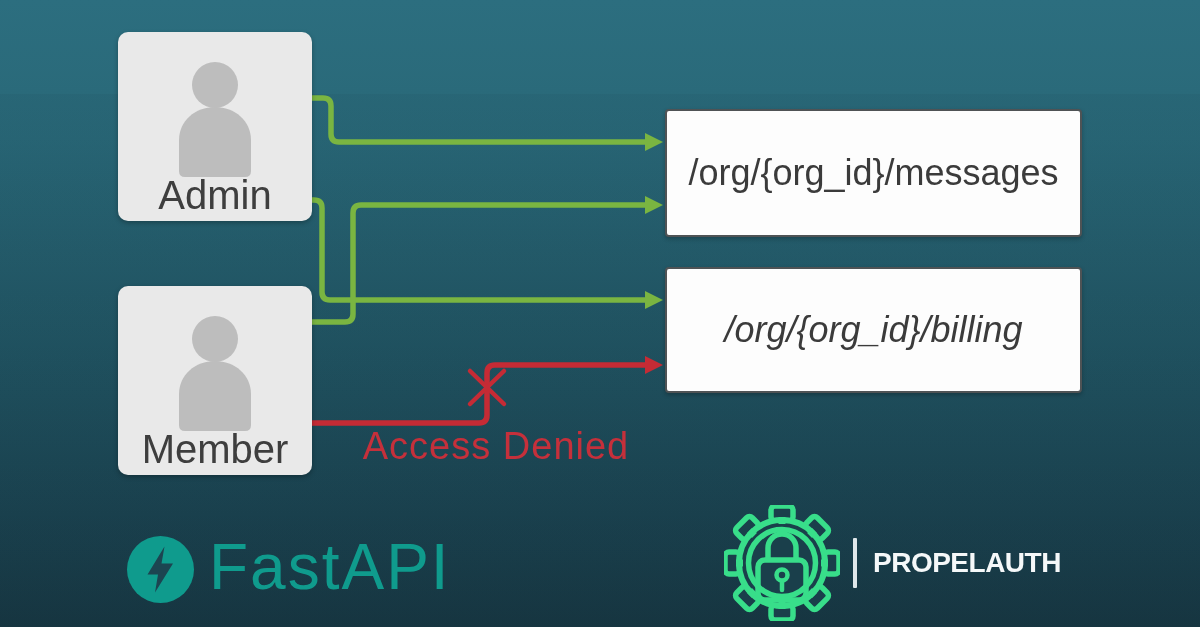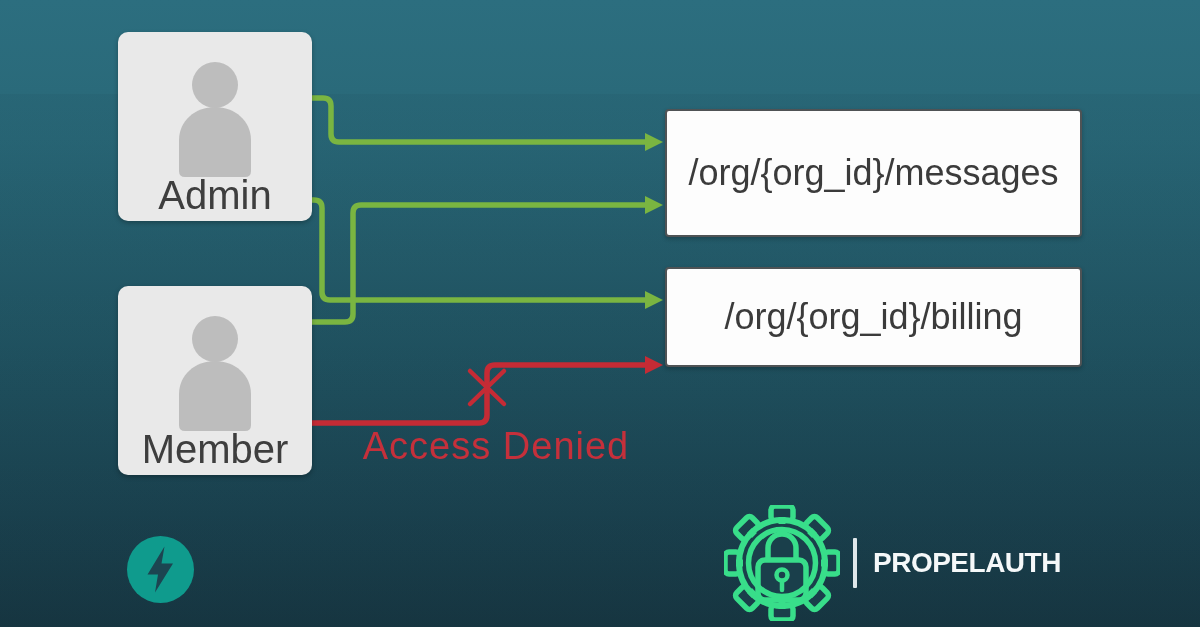--- a/index.html
+++ b/index.html
@@ -27,21 +27,21 @@
   }
 
   
   .endpoint{
     position:absolute;left:665px;width:417px;
     background:#fdfdfd;border:2px solid #4f5355;border-radius:4px;
     box-sizing:border-box;display:flex;align-items:center;justify-content:center;
     font-size:36px;color:#3b3b3b;box-shadow:0 2px 4px rgba(0,0,0,.25);
   }
   .endpoint.messages{top:109px;height:128px;}
-  .endpoint.billing{top:267px;height:100px;}
+  .endpoint.billing{top:267px;height:126px;font-style:italic;}
 
   .denied-label{
     position:absolute;left:346px;top:427px;width:300px;text-align:center;
     font-size:38px;letter-spacing:1px;color:#c5303b;line-height:1;
   }
 
   
   .fastapi-logo{
     position:absolute;left:126px;top:534px;height:70px;
     display:flex;align-items:center;gap:14px;
@@ -108,20 +108,21 @@
     <span>/org/{org_id}/billing</span>
   </div>
 
   <div class="denied-label">Access Denied</div>
 
   <div class="fastapi-logo">
     <svg width="69" height="69" viewBox="0 0 69 69">
       <circle cx="34.5" cy="34.5" r="33.5" fill="#0f9b8d"></circle>
       <path d="M38.5,11.5 L21.5,39.5 L32,39.5 L29,57.5 L47,28.5 L35.5,28.5 Z" fill="#1c4551"></path>
     </svg>
+    <span class="fastapi-word">FastAPI</span>
   </div>
 
   <div class="propelauth-logo">
     <svg width="116" height="116" viewBox="0 0 116 116">
       <g stroke="#38de8a" stroke-width="5.5" fill="#1a3f4b">
         <rect x="47" y="1" width="22" height="15" rx="4" transform="rotate(0 58 58)"></rect>
         <rect x="47" y="1" width="22" height="15" rx="4" transform="rotate(45 58 58)"></rect>
         <rect x="47" y="1" width="22" height="15" rx="4" transform="rotate(90 58 58)"></rect>
         <rect x="47" y="1" width="22" height="15" rx="4" transform="rotate(135 58 58)"></rect>
         <rect x="47" y="1" width="22" height="15" rx="4" transform="rotate(180 58 58)"></rect>

